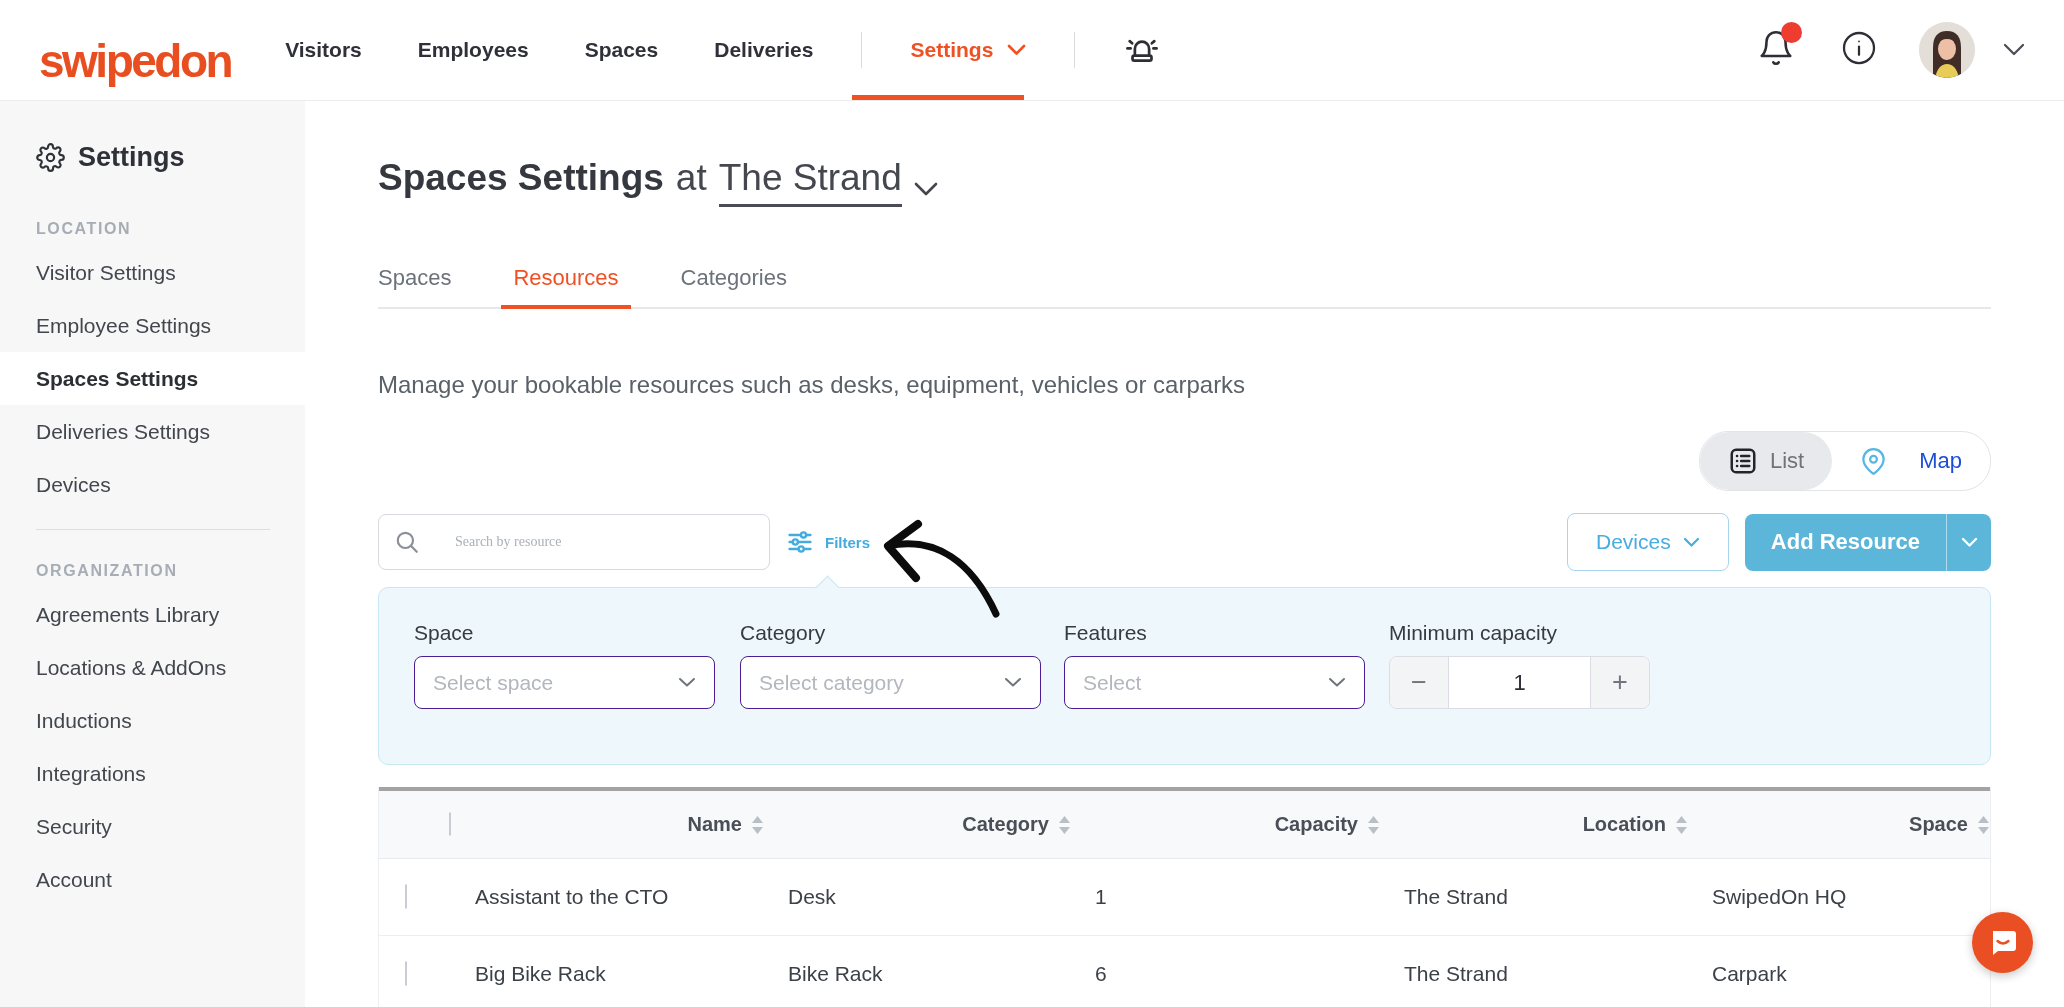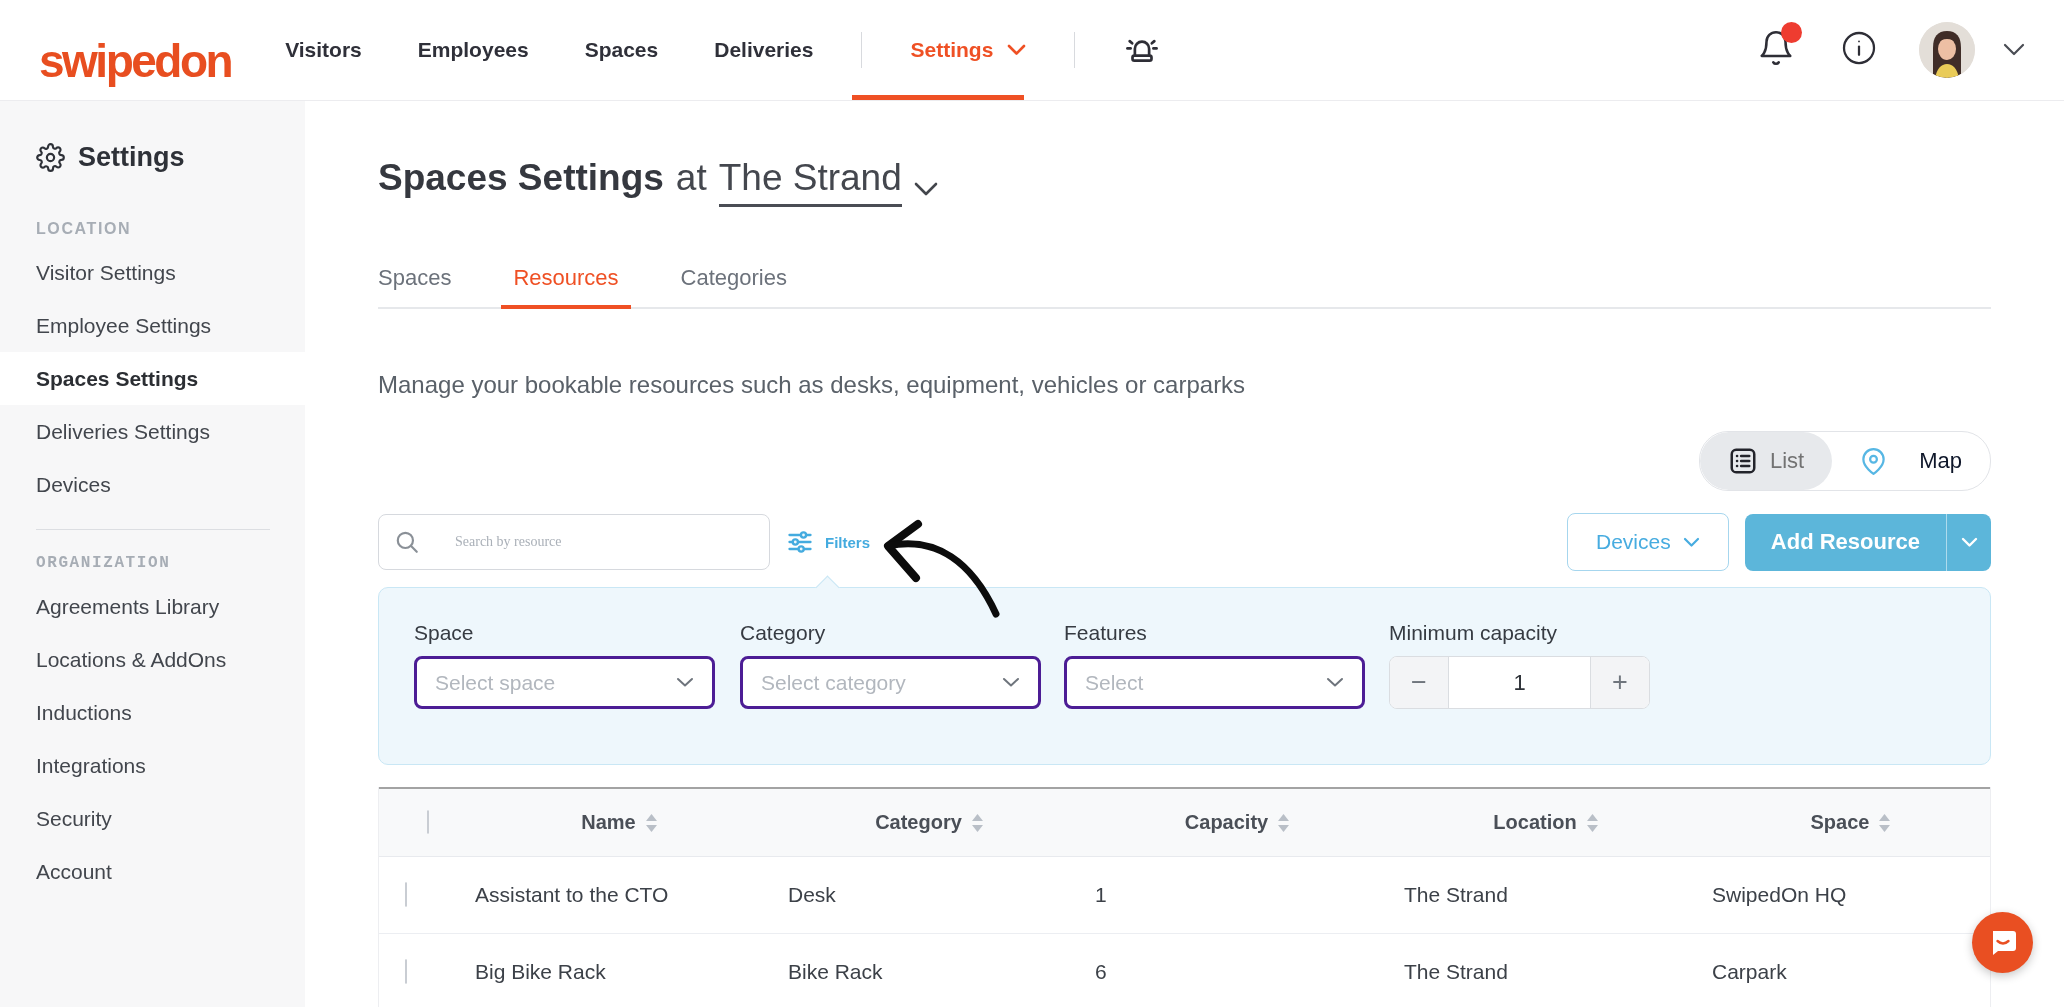--- a/index.html
+++ b/index.html
@@ -43,21 +43,21 @@
   .tab{font-size:22px;color:#6c727b;padding-bottom:16px;position:relative;cursor:pointer;}
   .tab.active{color:#ef5024;}
   .tab.active:after{content:"";position:absolute;left:-12px;right:-12px;bottom:-2px;height:4px;background:#ef5024;}
 
   .description{margin-top:62px;font-size:24px;color:#5a6169;}
 
   .toggle-row{margin-top:32px;display:flex;justify-content:flex-end;}
   .view-toggle{display:flex;height:58px;border:1px solid #e2e4e8;border-radius:29px;background:#fff;overflow:hidden;}
   .seg{display:flex;align-items:center;gap:12px;padding:0 28px;font-size:22px;cursor:pointer;}
   .seg-list{background:#e7e9ec;border-radius:29px;color:#737373;}
-  .seg-map{color:#0f172a;gap:32px;}
+  .seg-map{color:#1d4ed8;gap:32px;}
 
   .controls-row{margin-top:22px;display:flex;align-items:center;position:relative;}
   .search-box{position:relative;width:392px;height:56px;}
   .search-box input{width:100%;height:100%;box-sizing:border-box;border:1.5px solid #d6d9de;border-radius:8px;
                     padding:0 16px 0 76px;font-size:14px;color:#3c4148;outline:none;font-family:Liberation Serif, serif;}
   .search-box input::placeholder{color:#aab0b8;}
   .search-ic{position:absolute;left:16px;top:15px;}
   .filters-link{display:flex;align-items:center;gap:11px;margin-left:16px;font-size:15px;font-weight:bold;color:#44abdf;cursor:pointer;}
   .annot-arrow{position:absolute;left:488px;top:-5px;width:140px;height:110px;z-index:45;pointer-events:none;}
   .right-controls{margin-left:auto;display:flex;align-items:center;gap:16px;}
@@ -66,33 +66,33 @@
   .split-btn{display:flex;height:57px;background:#5cb6da;border-radius:8px;overflow:hidden;color:#fff;cursor:pointer;}
   .split-main{display:flex;align-items:center;padding:0 26px;font-size:22px;font-weight:bold;}
   .split-chev{width:44px;display:flex;align-items:center;justify-content:center;border-left:1px solid rgba(255,255,255,.5);}
 
   .filter-panel{position:relative;margin-top:16px;height:176px;background:#eef7fc;border:1px solid #c9e7f5;border-radius:10px;}
   .panel-caret{position:absolute;top:-9px;left:440px;width:16px;height:16px;background:#eef7fc;
                border-left:1px solid #c9e7f5;border-top:1px solid #c9e7f5;transform:rotate(45deg);}
   .fg{position:absolute;top:33px;}
   .fg-space{left:35px;}  .fg-category{left:361px;}  .fg-features{left:685px;}  .fg-cap{left:1010px;}
   .fg-label{font-size:21px;color:#363b42;margin-bottom:11px;}
-  .fake-select{width:301px;height:53px;background:#fff;border:3px solid #4c1d95;border-radius:8px;box-sizing:border-box;
+  .fake-select{width:301px;height:53px;background:#fff;border:1px solid #4c1d95;border-radius:8px;box-sizing:border-box;
                display:flex;align-items:center;padding:8px 18px;font-size:21px;color:#b2b7be;cursor:pointer;}
   .fake-select .chev{margin-left:auto;}
   .stepper{display:flex;width:261px;height:53px;border:1px solid #dadde1;border-radius:8px;overflow:hidden;background:#fff;box-sizing:border-box;}
   .step-btn{width:58px;background:#f3f4f6;color:#6f757d;font-size:27px;display:flex;align-items:center;justify-content:center;cursor:pointer;}
   .step-minus{border-right:1px solid #dadde1;}
   .step-plus{border-left:1px solid #dadde1;}
   .step-value{flex:1;display:flex;align-items:center;justify-content:center;font-size:22px;color:#2e3238;}
 
   .table-wrap{margin-top:22px;border-left:1px solid #edeef1;border-right:1px solid #edeef1;}
   table{width:100%;border-collapse:collapse;table-layout:fixed;}
-  thead th{height:67px;background:#f8f9fa;border-top:2px solid #a3a3a3;border-bottom:1px solid #e8eaee;
-           font-size:20px;font-weight:bold;color:#4a4f57;text-align:center;padding:0 0 0 24px;}
+  thead th{height:67px;background:#f8f9fa;border-top:4px solid #a3a3a3;border-bottom:1px solid #e8eaee;
+           font-size:20px;font-weight:bold;color:#4a4f57;text-align:right;padding:0 0 0 24px;}
   thead th.chk-col, tbody td.chk-col{padding-left:26px;}
   .th-inner{display:inline-flex;align-items:center;gap:9px;cursor:pointer;}
   tbody td{height:76px;border-bottom:1px solid #eceef2;font-size:21px;color:#3c4148;padding:0 0 0 24px;}
   .checkbox{width:23px;height:23px;border:1.5px solid #c9cdd3;border-radius:5px;background:#fff;cursor:pointer;}
 
   .chat-fab{position:absolute;left:1972px;top:912px;width:61px;height:61px;border-radius:50%;background:#e94f22;
             display:flex;align-items:center;justify-content:center;z-index:60;box-shadow:0 3px 10px rgba(0,0,0,.22);cursor:pointer;}
 </style>
 </head>
 <body>
@@ -174,21 +174,21 @@
     <div class="sb-items">
       <div class="sb-item">Visitor Settings</div>
       <div class="sb-item">Employee Settings</div>
       <div class="sb-item selected">Spaces Settings</div>
       <div class="sb-item">Deliveries Settings</div>
       <div class="sb-item">Devices</div>
     </div>
 
     <div class="sb-divider"></div>
 
-    <div class="sb-label" style="margin-top:24px;font-family:Liberation Mono, monospace;">ORGANIZATION</div>
+    <div class="sb-label" style="margin-top:32px;">ORGANIZATION</div>
     <div class="sb-items">
       <div class="sb-item">Agreements Library</div>
       <div class="sb-item">Locations &amp; AddOns</div>
       <div class="sb-item">Inductions</div>
       <div class="sb-item">Integrations</div>
       <div class="sb-item">Security</div>
       <div class="sb-item">Account</div>
     </div>
   </aside>
 

